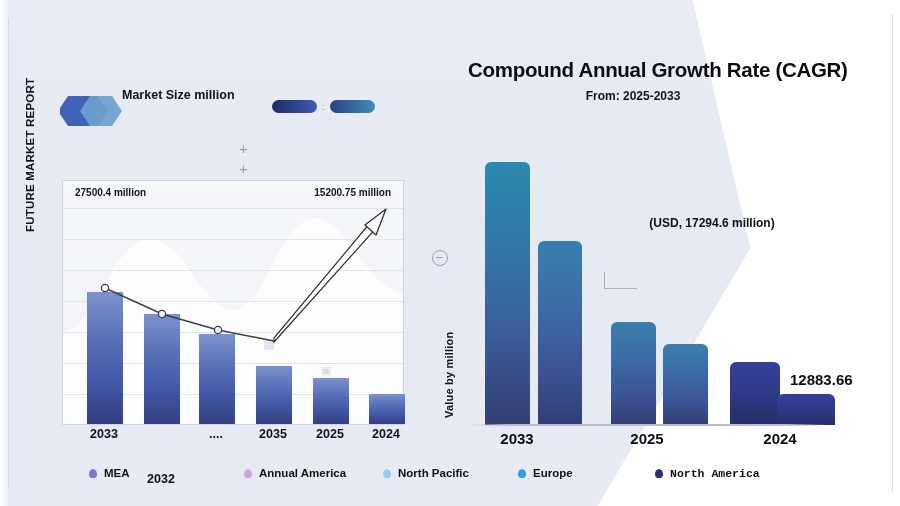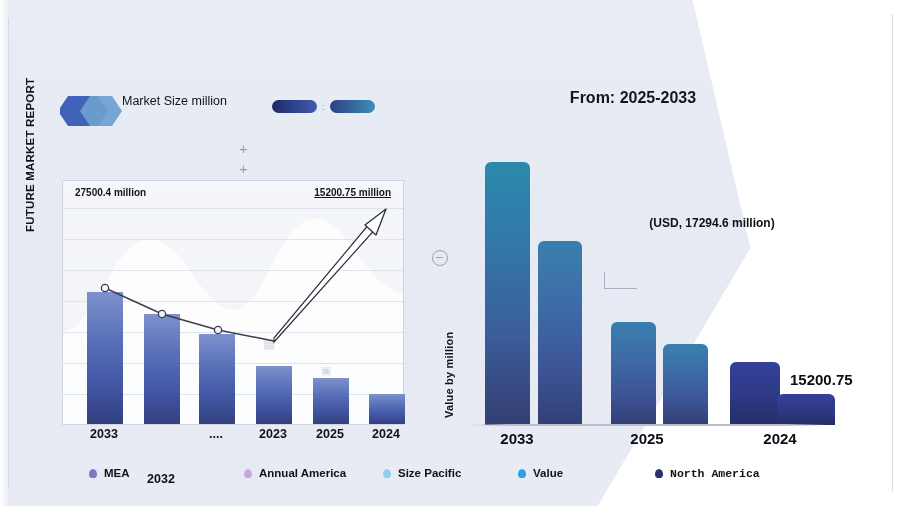--- a/index.html
+++ b/index.html
@@ -39,22 +39,22 @@
   
   .left-title{
     position:absolute;left:30px;top:58px;
     font-size:21px;font-weight:bold;color:#0d0d12;letter-spacing:-.3px;
     white-space:nowrap;
   }
   .logo-mark{
     position:absolute;left:60px;top:92px;width:70px;height:38px;
   }
   .legend-top-label{
-    position:absolute;left:122px;top:94px;
-    font-size:12.5px;font-weight:normal;color:#14141a;white-space:nowrap;
+    position:absolute;left:122px;top:88px;
+    font-size:12.5px;font-weight:bold;color:#14141a;white-space:nowrap;
   }
   .pill-wrap{position:absolute;left:272px;top:100px;display:flex;align-items:center;gap:5px;}
   .pill{width:45px;height:13px;border-radius:7px;}
   .pill.a{background:linear-gradient(90deg,#1d2a66 0%,#3f5bb0 100%);}
   .pill.b{background:linear-gradient(90deg,#2c3f86 0%,#3f8fb5 100%);}
   .pill-sep{font-size:9px;color:#8b90a2;}
 
   .plus-a{position:absolute;left:239px;top:140px;font-size:15px;color:#9aa0b4;}
   .plus-b{position:absolute;left:239px;top:160px;font-size:15px;color:#9aa0b4;}
 
@@ -97,21 +97,21 @@
     text-align:center;white-space:nowrap;
   }
 
   
   .right-title{
     position:absolute;left:468px;top:58px;
     font-size:20.5px;font-weight:bold;color:#0d0d12;letter-spacing:-.3px;white-space:nowrap;
   }
   .right-sub{
     position:absolute;left:633px;top:89px;transform:translateX(-50%);
-    font-size:16px;font-weight:bold;color:#15151d;white-space:nowrap;
+    font-size:12px;font-weight:bold;color:#15151d;white-space:nowrap;
   }
   .cagr-big{
     position:absolute;left:710px;top:168px;transform:translateX(-50%);
     font-size:46px;font-weight:bold;color:#050509;letter-spacing:-1px;white-space:nowrap;
   }
   .cagr-sub{
     position:absolute;left:712px;top:216px;transform:translateX(-50%);
     font-size:12px;font-weight:bold;color:#101018;white-space:nowrap;
   }
   .bar-r{
@@ -209,69 +209,70 @@
     <svg width="340" height="243" viewBox="0 0 340 243" style="position:absolute;left:0;top:0;">
       <polyline points="42,107 99,133 155,149 211,160" fill="none" stroke="#3b3f4d" stroke-width="1.4"></polyline>
       <circle cx="42" cy="107" r="3.6" fill="#f4f5fa" stroke="#3b3f4d" stroke-width="1.3"></circle>
       <circle cx="99" cy="133" r="3.6" fill="#f4f5fa" stroke="#3b3f4d" stroke-width="1.3"></circle>
       <circle cx="155" cy="149" r="3.6" fill="#f4f5fa" stroke="#3b3f4d" stroke-width="1.3"></circle>
       <path d="M211,161 L315,45 L307,42 L211,157 Z" fill="#ffffff" stroke="#2d303c" stroke-width="1.2"></path>
       <path d="M323,28 L313,54 L302,44 Z" fill="#ffffff" stroke="#2d303c" stroke-width="1.3" stroke-linejoin="round"></path>
     </svg>
 
     <div class="cap-label" style="left:12px;top:6px;">27500.4 million</div>
-    <div class="cap-label" style="right:12px;top:6px;text-decoration:underline;">15200.75 million</div>
+    <div class="cap-label" style="right:12px;top:6px;">15200.75 million</div>
   </div>
 
   <div class="xlab-l" style="left:86px;width:36px;">2033</div>
   <div class="xlab-l" style="left:143px;width:36px;margin-top:45px;">2032</div>
   <div class="xlab-l" style="left:198px;width:36px;">....</div>
-  <div class="xlab-l" style="left:255px;width:36px;">2023</div>
+  <div class="xlab-l" style="left:255px;width:36px;">2035</div>
   <div class="xlab-l" style="left:312px;width:36px;">2025</div>
   <div class="xlab-l" style="left:368px;width:36px;">2024</div>
 
+  <div class="right-title">Compound Annual Growth Rate (CAGR)</div>
   <div class="right-sub">From: 2025-2033</div>
 
   <div class="cagr-sub">(USD, 17294.6 million)</div>
 
   <div class="bracket"></div>
 
   <div class="bar-r grad-teal" style="left:485px;top:162px;width:45px;height:263px;"></div>
   <div class="bar-r grad-blue" style="left:538px;top:241px;width:44px;height:184px;"></div>
 
   <div class="bar-r grad-blue" style="left:611px;top:322px;width:45px;height:103px;"></div>
   <div class="bar-r grad-blue" style="left:663px;top:344px;width:45px;height:81px;"></div>
 
   <div class="bar-r grad-navy" style="left:730px;top:362px;width:50px;height:63px;"></div>
   <div class="bar-r grad-navy" style="left:777px;top:394px;width:58px;height:31px;"></div>
 
   <div class="baseline-r"></div>
 
-  <div class="val-r">15200.75</div>
+  <div class="val-r">12883.66</div>
 
   <div class="xlab-r" style="left:487px;width:60px;">2033</div>
   <div class="xlab-r" style="left:617px;width:60px;">2025</div>
   <div class="xlab-r" style="left:750px;width:60px;">2024</div>
 
   <div class="legend-row">
     <div class="legend-item" style="left:89px;top:3px;">
       <span class="legend-dot" style="background: rgb(130, 115, 207);"></span>
       <span class="legend-text">MEA</span>
     </div>
     <div class="legend-item" style="left:244px;top:3px;">
       <span class="legend-dot" style="background: rgb(201, 168, 220);"></span>
       <span class="legend-text">Annual America</span>
     </div>
     <div class="legend-item" style="left:383px;top:3px;">
       <span class="legend-dot" style="background: rgb(143, 208, 239);"></span>
-      <span class="legend-text">Size Pacific</span>
+      <span class="legend-text">North Pacific</span>
     </div>
     <div class="legend-item" style="left:518px;top:3px;">
       <span class="legend-dot" style="background: rgb(41, 163, 232);"></span>
-      <span class="legend-text">Value</span>
+      <span class="legend-text">Europe</span>
     </div>
     <div class="legend-item" style="left:655px;top:3px;font-family:Liberation Mono, monospace;">
       <span class="legend-dot" style="background: rgb(43, 49, 113);"></span>
       <span class="legend-text">North America</span>
     </div>
   </div>
 
 </div>
 
 </body></html>

